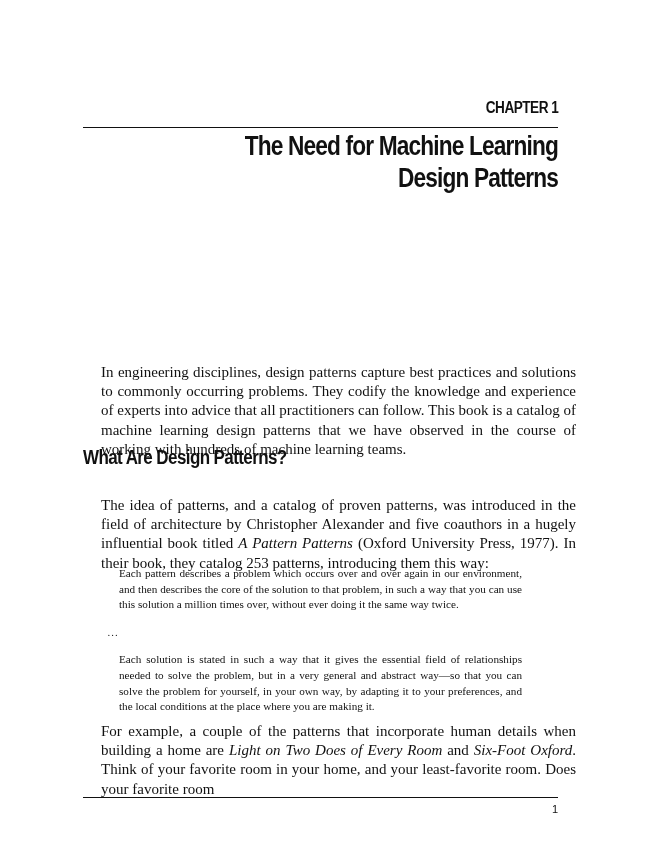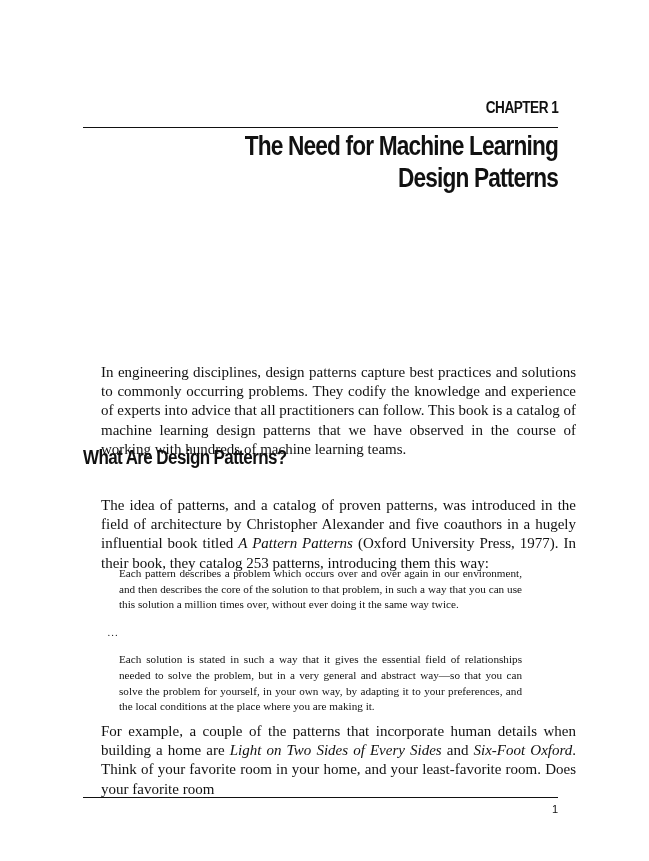--- a/index.html
+++ b/index.html
@@ -60,17 +60,17 @@
   <h2 class="section-heading">What Are Design Patterns?</h2>
 
   <p class="body-text para2"><span>The idea of patterns, and a catalog of proven patterns, was introduced in the field of architecture by Christopher Alexander and five coauthors in a hugely influential book titled </span><em>A Pattern Patterns</em><span> (Oxford University Press, 1977). In their book, they catalog 253 patterns, introducing them this way:</span></p>
 
   <blockquote class="quote" style="margin:0;">
     <p>Each pattern describes a problem which occurs over and over again in our environment, and then describes the core of the solution to that problem, in such a way that you can use this solution a million times over, without ever doing it the same way twice.</p>
     <p class="ellipsis">…</p>
     <p>Each solution is stated in such a way that it gives the essential field of relationships needed to solve the problem, but in a very general and abstract way—so that you can solve the problem for yourself, in your own way, by adapting it to your preferences, and the local conditions at the place where you are making it.</p>
   </blockquote>
 
-  <p class="body-text para3"><span>For example, a couple of the patterns that incorporate human details when building a home are </span><em>Light on Two Sides of Every Sides</em><span> and </span><em>Six-Foot Oxford</em><span>. Think of your favorite room in your home, and your least-favorite room. Does your favorite room</span></p>
+  <p class="body-text para3"><span>For example, a couple of the patterns that incorporate human details when building a home are </span><em>Light on Two Does of Every Room</em><span> and </span><em>Six-Foot Oxford</em><span>. Think of your favorite room in your home, and your least-favorite room. Does your favorite room</span></p>
 
   <div class="rule-bottom"></div>
   <div class="page-number">1</div>
 </div>
 
 </body></html>

